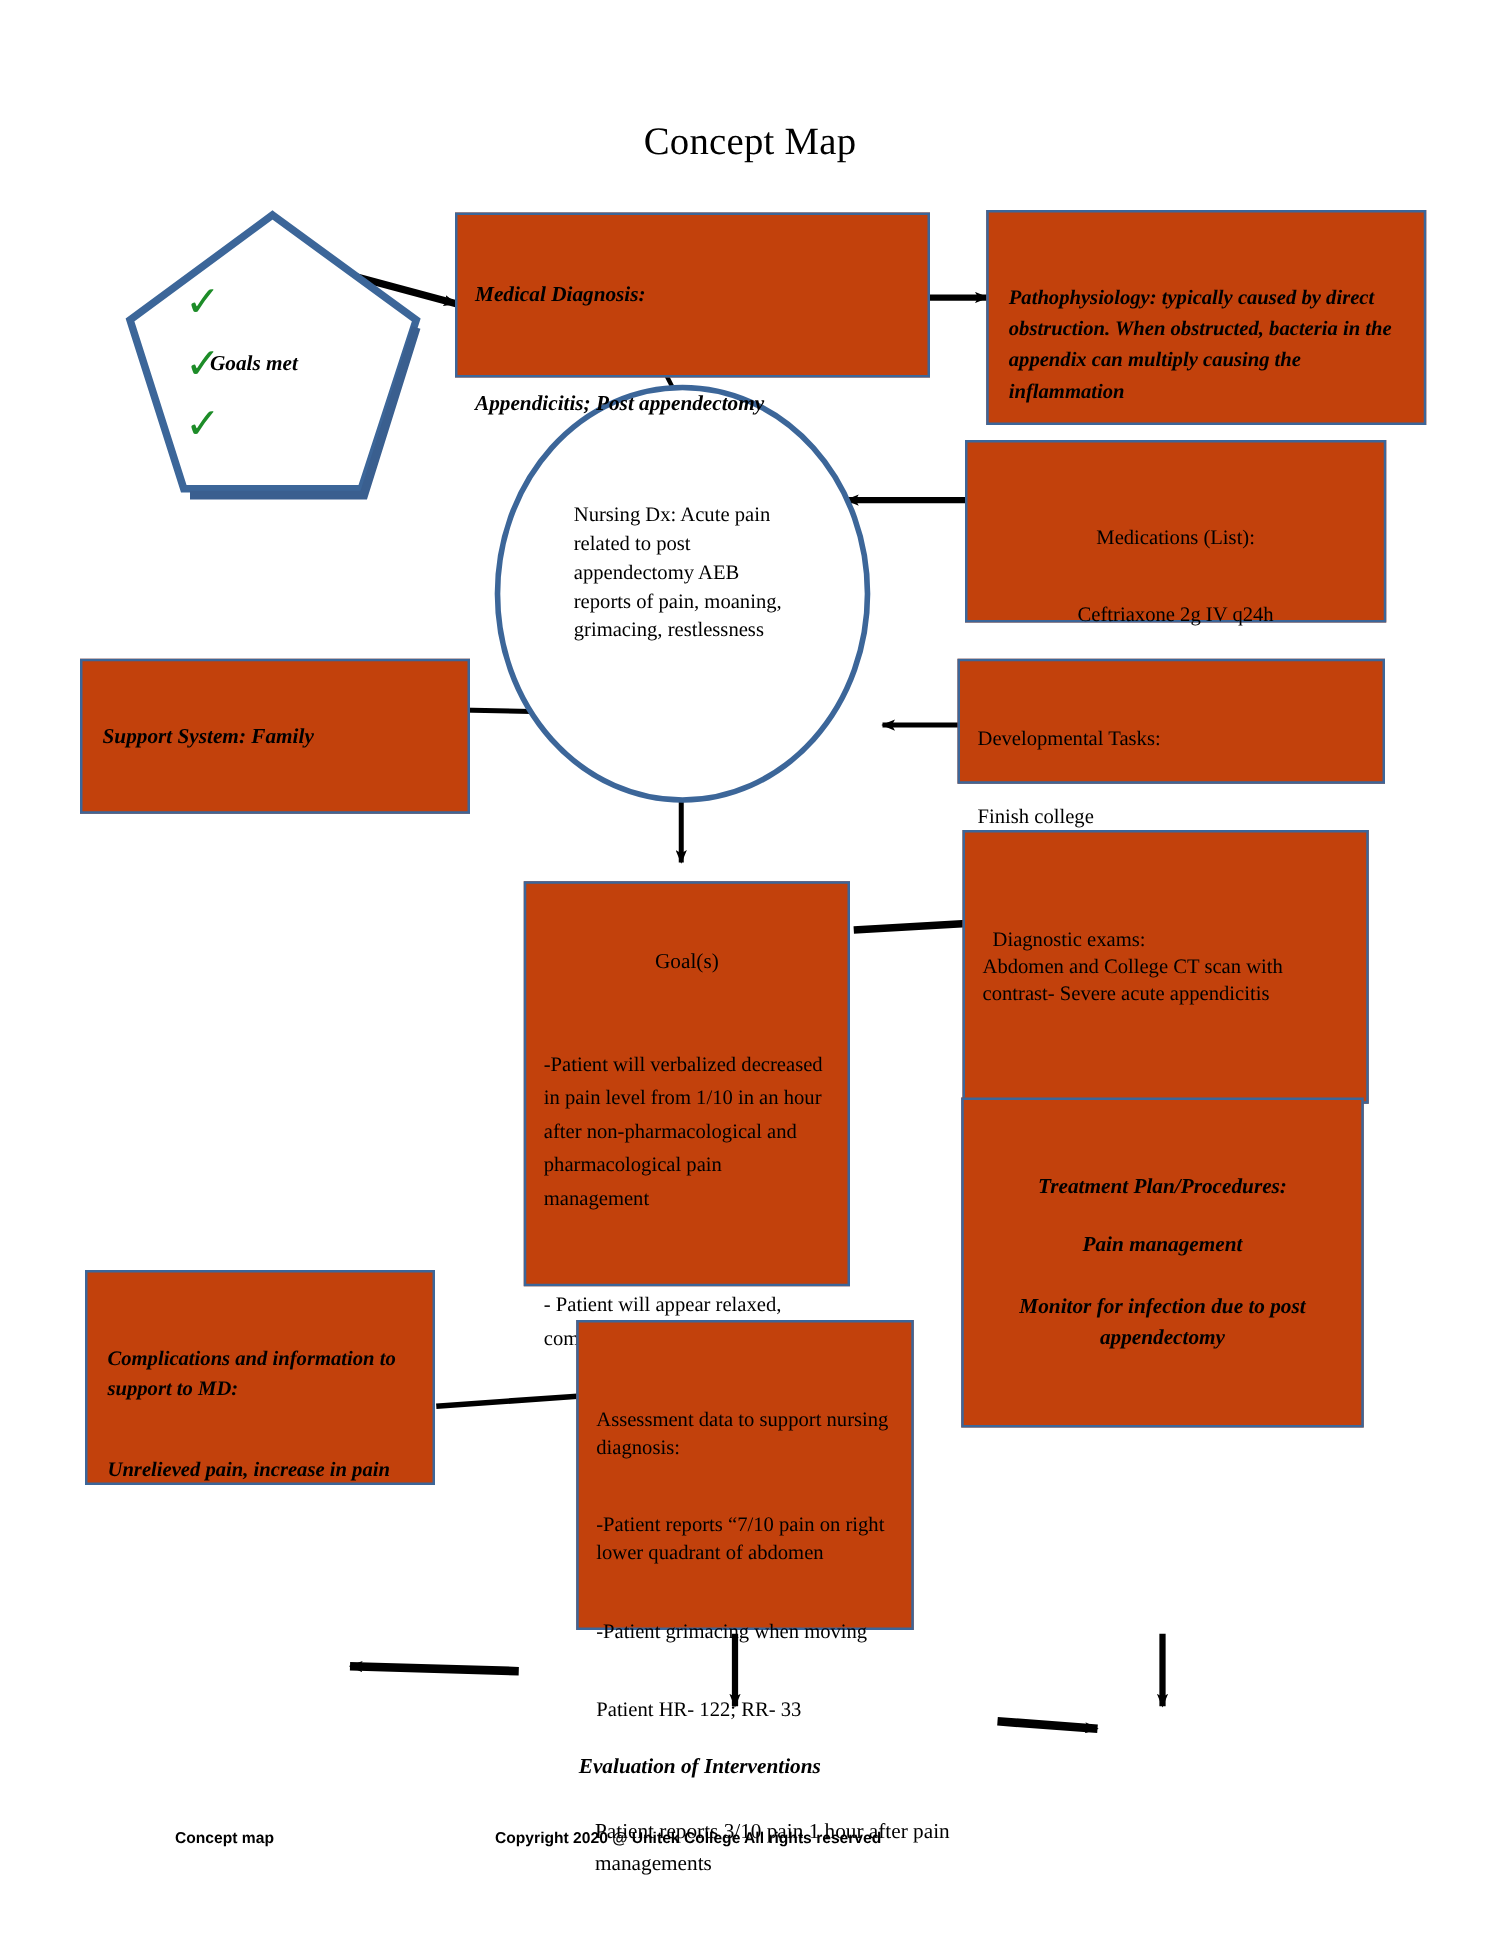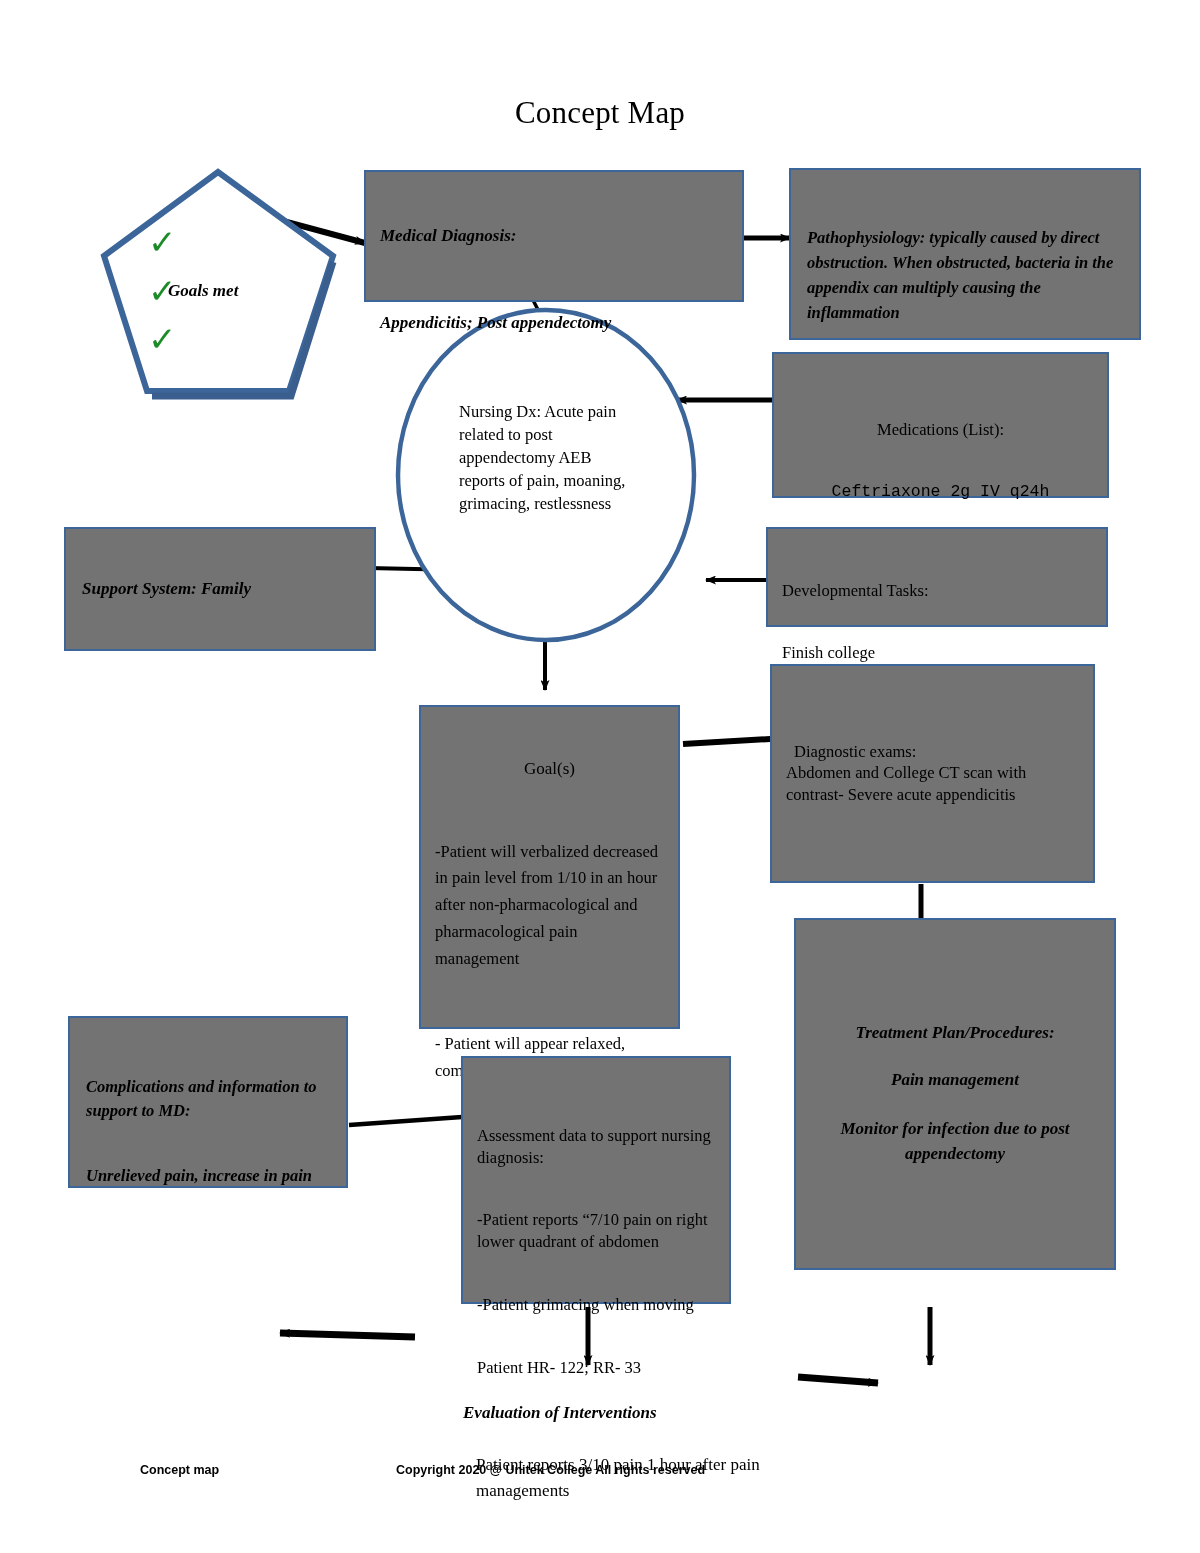--- a/index.html
+++ b/index.html
@@ -5,21 +5,21 @@
   html,body{margin:0;padding:0;background:#ffffff;}
   body{width:1200px;height:1553px;position:relative;
        font-family:"Liberation Serif", serif; color:#000;}
   .canvas{position:absolute;left:0;top:0;width:1200px;height:1553px;overflow:hidden;}
 
   
   .title{position:absolute;left:0;top:95px;width:1200px;text-align:center;
          font-size:31px;font-family:"Liberation Serif",serif;letter-spacing:.2px;}
 
   
-  .box{position:absolute;background:#737373;border:2px solid #3c6699;
+  .box{position:absolute;background:#c2410c;border:2px solid #3c6699;
        box-sizing:border-box;}
   .box::after{content:"";position:absolute;left:6px;top:6px;right:-6px;bottom:-6px;
        border-right:7px solid #3a5f8f;border-bottom:7px solid #3a5f8f;
        z-index:-1;pointer-events:none;}
   .boxinner{position:absolute;left:0;top:0;right:0;bottom:0;padding:8px 10px;
        box-sizing:border-box;white-space:pre-wrap;line-height:1.28;}
 
   .ital{font-style:italic;font-weight:bold;}
 
   
@@ -102,21 +102,21 @@
 
   <div class="box" style="left:789px;top:168px;width:352px;height:172px;">
     <div class="boxinner" style="padding:14px 16px;">
       <div class="ital" style="font-size:16.5px;line-height:1.52;white-space:normal;">Pathophysiology: typically caused by direct obstruction. When obstructed, bacteria in the appendix can multiply causing the inflammation</div>
     </div>
   </div>
 
   <div class="box" style="left:772px;top:352px;width:337px;height:146px;">
     <div class="boxinner" style="padding:24px 8px;text-align:center;">
       <div style="font-size:16.5px;">Medications (List):</div>
-      <div style="font-size:16.5px;font-family:Liberation Mono, monospace;">Ceftriaxone 2g IV q24h</div>
+      <div style="font-size:16.5px;">Ceftriaxone 2g IV q24h</div>
       <div style="font-size:16.5px;">Morphine 2mg IV q2h PRN</div>
       <div style="font-size:16.5px;">Oxycodone 5mg PO q4h PRN</div>
       <div style="font-size:16.5px;">Acetaminophen 500mg PO q6h PRN</div>
     </div>
   </div>
 
   <div class="freetext" style="left:459px;top:400px;width:180px;font-size:16.5px;line-height:1.40;">Nursing Dx: Acute pain related to post appendectomy AEB reports of pain, moaning, grimacing, restlessness</div>
 
   <div class="box" style="left:64px;top:527px;width:312px;height:124px;">
     <div class="boxinner" style="display:flex;align-items:center;padding:0 16px;">
@@ -140,21 +140,21 @@
     </div>
   </div>
 
   <div class="box" style="left:770px;top:664px;width:325px;height:219px;">
     <div class="boxinner" style="padding:0 14px;display:flex;flex-direction:column;justify-content:center;">
       <div style="font-size:16.5px;padding-left:8px;">Diagnostic exams:</div>
       <div style="font-size:16.5px;line-height:1.34;white-space:normal;">Abdomen and College CT scan with contrast- Severe acute appendicitis</div>
     </div>
   </div>
 
-  <div class="box" style="left:769px;top:918px;width:322px;height:352px;margin-left:25px;">
+  <div class="box" style="left:769px;top:878px;width:322px;height:264px;">
     <div class="boxinner" style="padding:0 16px;display:flex;flex-direction:column;justify-content:center;text-align:center;">
       <div class="ital" style="font-size:17px;">Treatment Plan/Procedures:</div>
       <div class="ital" style="font-size:17px;margin-top:26px;">Pain management</div>
       <div class="ital" style="font-size:17px;margin-top:26px;line-height:1.45;white-space:normal;">Monitor for infection due to post appendectomy</div>
     </div>
   </div>
 
   <div class="box" style="left:68px;top:1016px;width:280px;height:172px;">
     <div class="boxinner" style="padding:16px 16px;">
       <div class="ital" style="font-size:16.5px;line-height:1.45;white-space:normal;">Complications and information to support to MD:</div>

